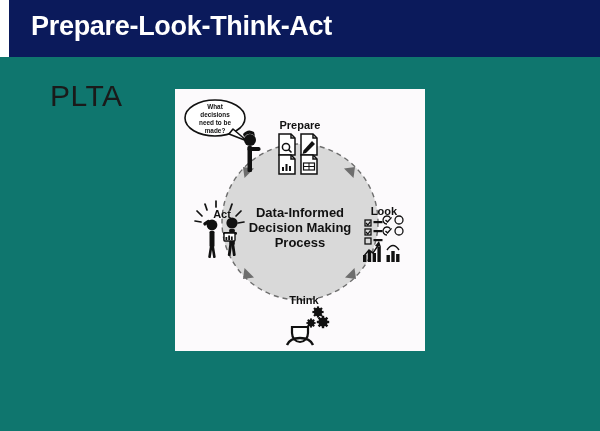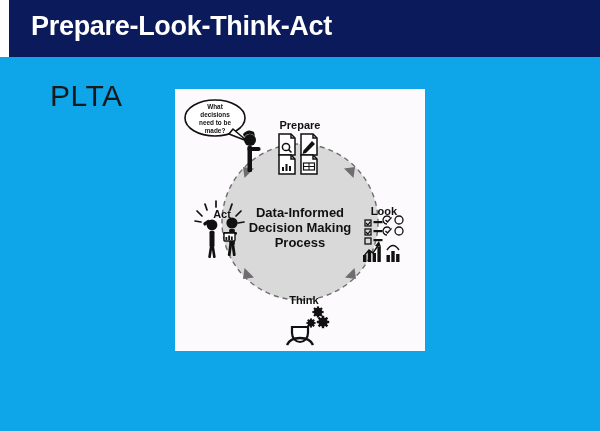--- a/index.html
+++ b/index.html
@@ -36,21 +36,21 @@
     font-family: "Liberation Sans", sans-serif;
   }
 
   
   #slide-body {
     position: absolute;
     left: 0;
     top: 57px;
     width: 600px;
     height: 374px;
-    background: #0ea5e9;
+    background: #0f766e;
   }
 
   #subtitle {
     position: absolute;
     left: 50px;
     top: 22px;
     font-size: 30px;
     font-weight: normal;
     color: #1a1a1a;
     letter-spacing: 0.5px;

